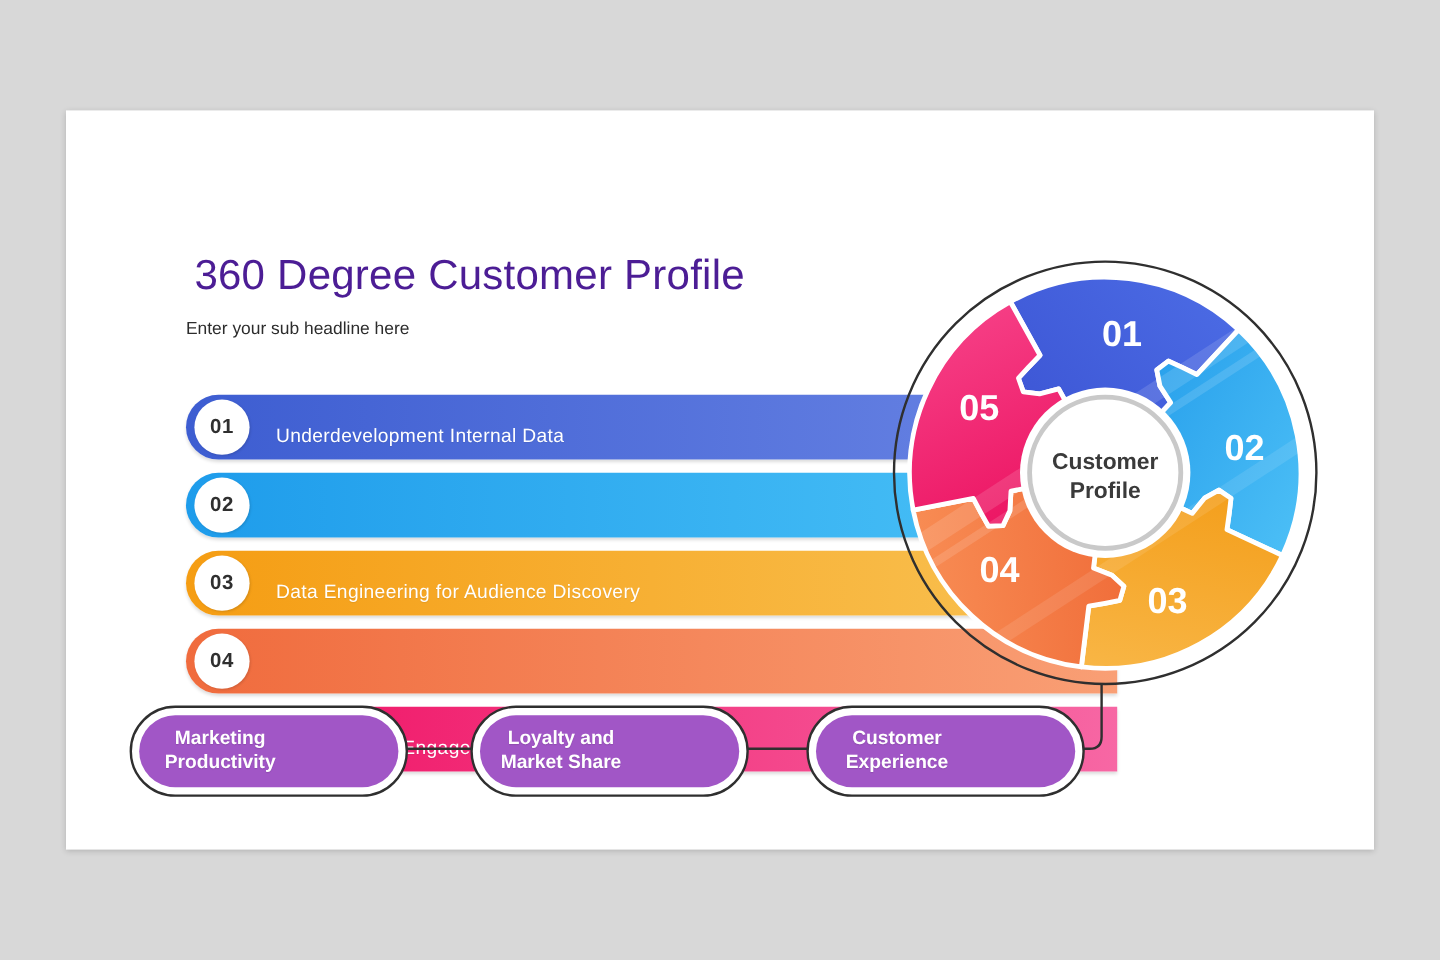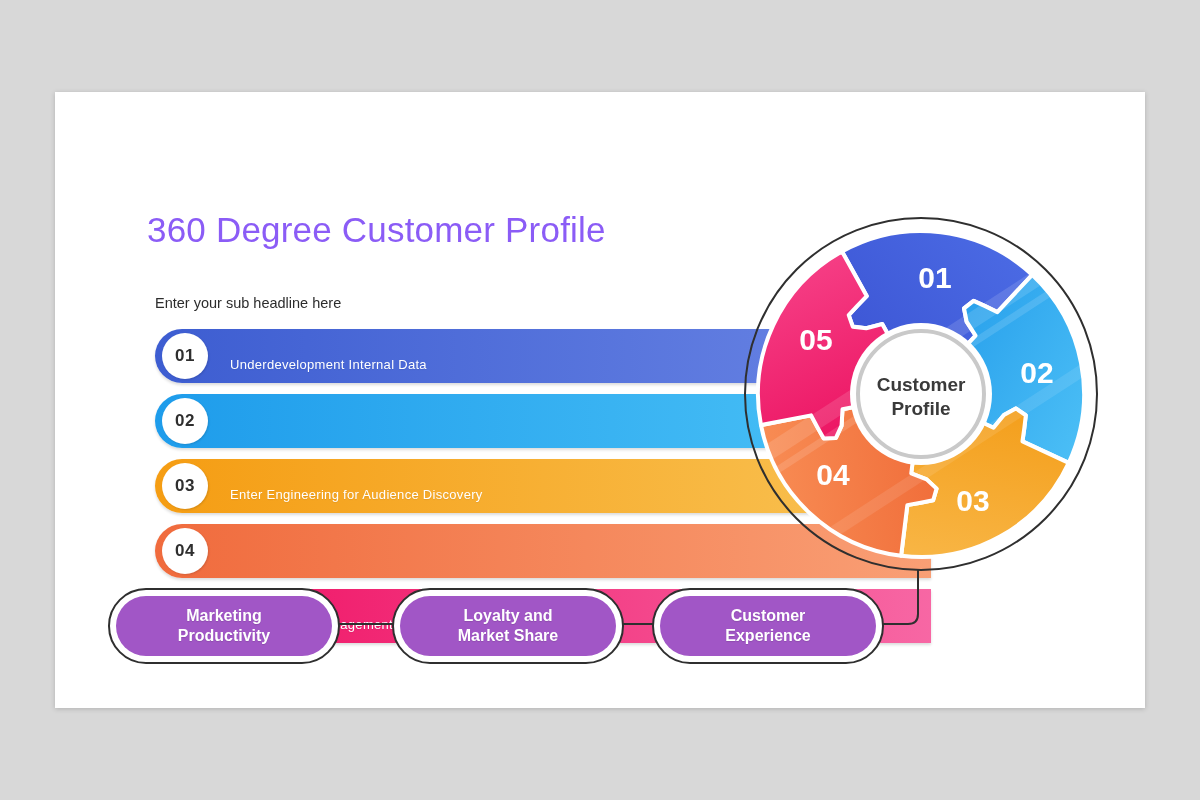--- a/index.html
+++ b/index.html
@@ -9,26 +9,26 @@
     background:#d8d8d8;
     position:relative;
     overflow:hidden;
   }
   .slide-card {
     position:absolute; left:55px; top:92px; width:1090px; height:616px;
     background:#ffffff;
     box-shadow:0 1px 5px rgba(0,0,0,.18);
   }
   .title {
-    position:absolute; left:92px; top:118px;
-    font-size:35px; font-weight:500; color:#8b5cf6; letter-spacing:.2px;
+    position:absolute; left:107px; top:118px;
+    font-size:35px; font-weight:500; color:#4c1d95; letter-spacing:.2px;
   }
   .subtitle {
     position:absolute; left:100px; top:174px;
-    font-size:14.5px; font-weight:400; color:#2c2c2c;margin-top:29px;
+    font-size:14.5px; font-weight:400; color:#2c2c2c;
   }
   
   .bar {
     position:absolute; left:100px; width:776px; height:54px;
     border-radius:27px 0 0 27px;
     box-shadow:0 2px 3px rgba(0,0,0,.14);
   }
   .bar-1 { top:237px; background:linear-gradient(90deg,#3d5dd1,#6b86e5); }
   .bar-2 { top:302px; background:linear-gradient(90deg,#1e9ceb,#4cc3f7); }
   .bar-3 { top:367px; background:linear-gradient(90deg,#f59d13,#f9c355); }
@@ -36,41 +36,41 @@
   .bar-5 { top:497px; background:linear-gradient(90deg,#ef0d60,#f767a4); }
   .bar-badge {
     position:absolute; left:7px; top:4px; width:46px; height:46px;
     background:#ffffff; border-radius:50%;
     display:flex; align-items:center; justify-content:center;
     font-size:17px; font-weight:700; color:#2f2f2f; letter-spacing:.5px;
     box-shadow:1px 1px 2px rgba(0,0,0,.12);
   }
   .bar-label {
     position:absolute; left:75px; top:0; height:70px; display:flex; align-items:center;
-    color:#ffffff; font-size:13px; font-weight:500; letter-spacing:.3px;
+    color:#ffffff; font-size:16px; font-weight:500; letter-spacing:.3px;
     text-shadow:0 1px 1px rgba(0,0,0,.08);
   }
   
   .connector-svg { position:absolute; left:200px; top:560px; width:740px; height:80px; }
   .pill {
     position:absolute; top:588px; width:232px; height:76px;
     background:#ffffff; border:2px solid #2f2f2f; border-radius:38px;
   }
   .pill-inner {
     position:absolute; left:6px; top:6px; right:6px; bottom:6px;
     background:#a156c6; border-radius:31px;
-    display:flex; align-items:center; justify-content:center; text-align:center;
+    display:flex; align-items:center; justify-content:flex-start; text-align:center;
   }
   .pill-label {
     max-width:135px; color:#ffffff; font-size:16px; font-weight:700; line-height:1.25;
     text-shadow:0 1px 1px rgba(0,0,0,.12);
   }
   .pill-1 { left:108px; }
   .pill-2 { left:392px; }
-  .pill-3 { left:652px; }
+  .pill-3 { left:672px; }
   
   .puzzle-svg { position:absolute; left:731px; top:204px; width:380px; height:380px; }
   .piece-num { font-family:"Liberation Sans",sans-serif; font-size:30px; font-weight:700; fill:#ffffff; }
   .center-text { font-family:"Liberation Sans",sans-serif; font-size:19px; font-weight:700; fill:#3a3a3a; }
 </style>
 </head>
 <body>
 
 <div class="slide-card">
 
@@ -79,21 +79,21 @@
 
   <div class="bar bar-1">
     <div class="bar-badge">01</div>
     <div class="bar-label">Underdevelopment Internal Data</div>
   </div>
   <div class="bar bar-2">
     <div class="bar-badge">02</div>
   </div>
   <div class="bar bar-3">
     <div class="bar-badge">03</div>
-    <div class="bar-label">Enter Engineering for Audience Discovery</div>
+    <div class="bar-label">Data Engineering for Audience Discovery</div>
   </div>
   <div class="bar bar-4">
     <div class="bar-badge">04</div>
   </div>
   <div class="bar bar-5">
     <div class="bar-badge">05</div>
     <div class="bar-label">Synchronized Engagement Across Channels</div>
   </div>
 </div>
 

